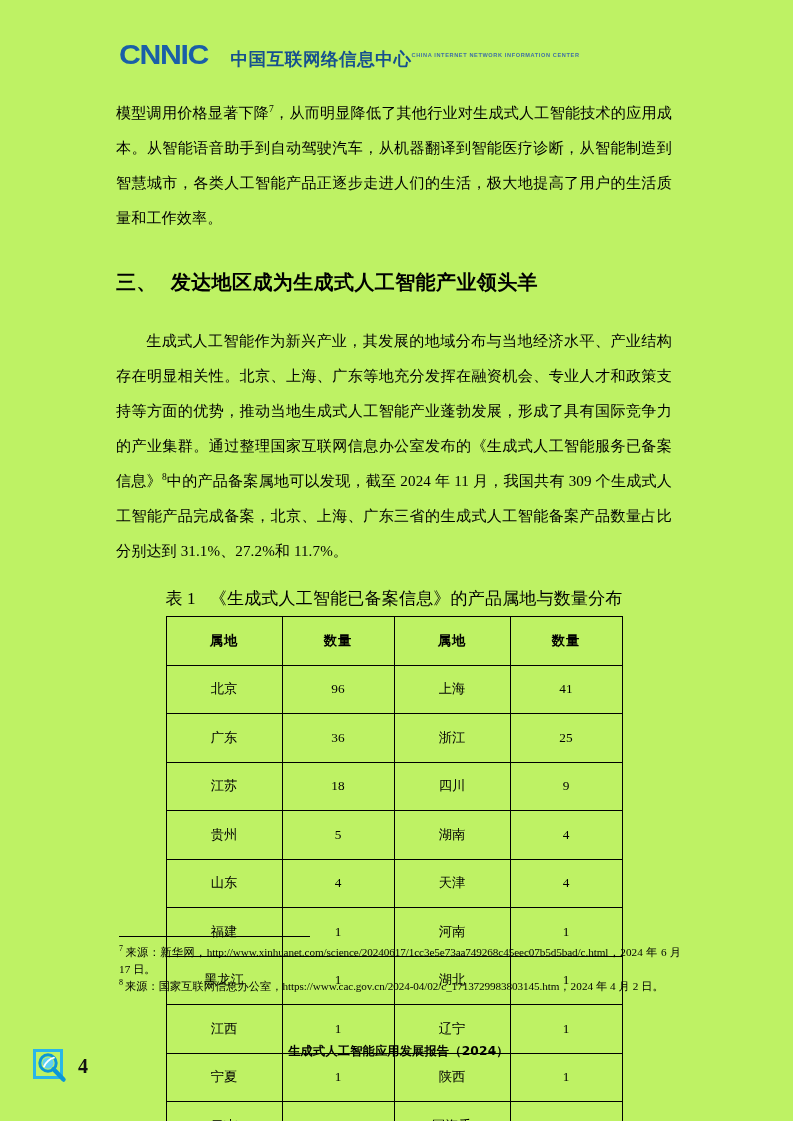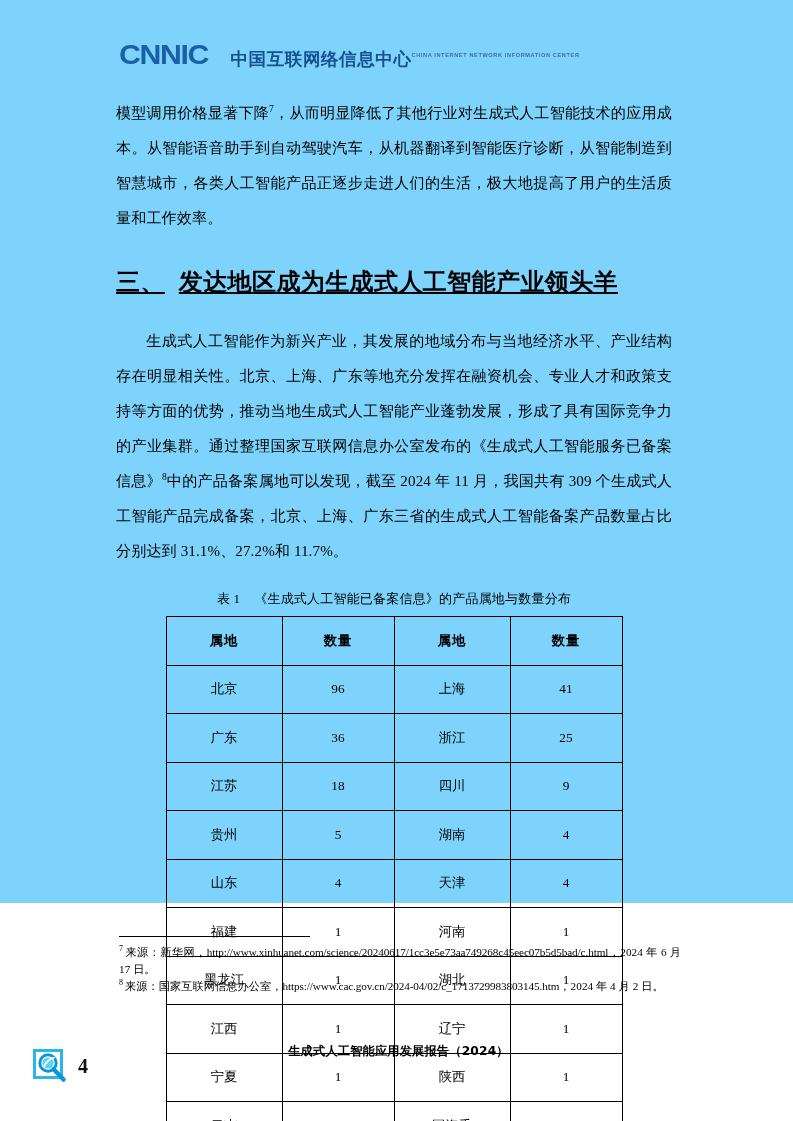--- a/index.html
+++ b/index.html
@@ -13,22 +13,22 @@
     position: relative;
     font-family: "Liberation Serif", "DejaVu Serif", serif;
     color: #000000;
     overflow: hidden;
   }
 
   .page {
     position: absolute;
     inset: 0;
     width: 793px;
-    height: 903px;
-    background: #7dd3fc;
+    height: 1121px;
+    background: #bef264;
   }
 
   
   .header {
     position: absolute;
     left: 119px;
     top: 42px;
     display: flex;
     align-items: flex-end;
     gap: 10px;
@@ -86,34 +86,33 @@
   sup {
     font-size: 9.5px;
     vertical-align: super;
     line-height: 0;
   }
 
   h2.section-heading {
     margin: 22px 0 0 0;
     font-family: "DejaVu Sans", sans-serif;
     font-weight: 700;
-    font-size: 24px;
+    font-size: 20px;
     line-height: 48px;
     letter-spacing: 0.4px;
-    text-decoration: underline;
   }
   .heading-gap { display: inline-block; width: 14px; }
 
   .spacer-a { height: 18px; }
   .spacer-b { height: 16px; }
 
   
   .table-caption {
     margin: 0;
-    font-size: 13px;
+    font-size: 17px;
     line-height: 28px;
     text-align: center;
     letter-spacing: 0.2px;
   }
   table.data {
     border-collapse: collapse;
     width: 456px;
     margin: 3px auto 0 auto;
     table-layout: fixed;
   }

